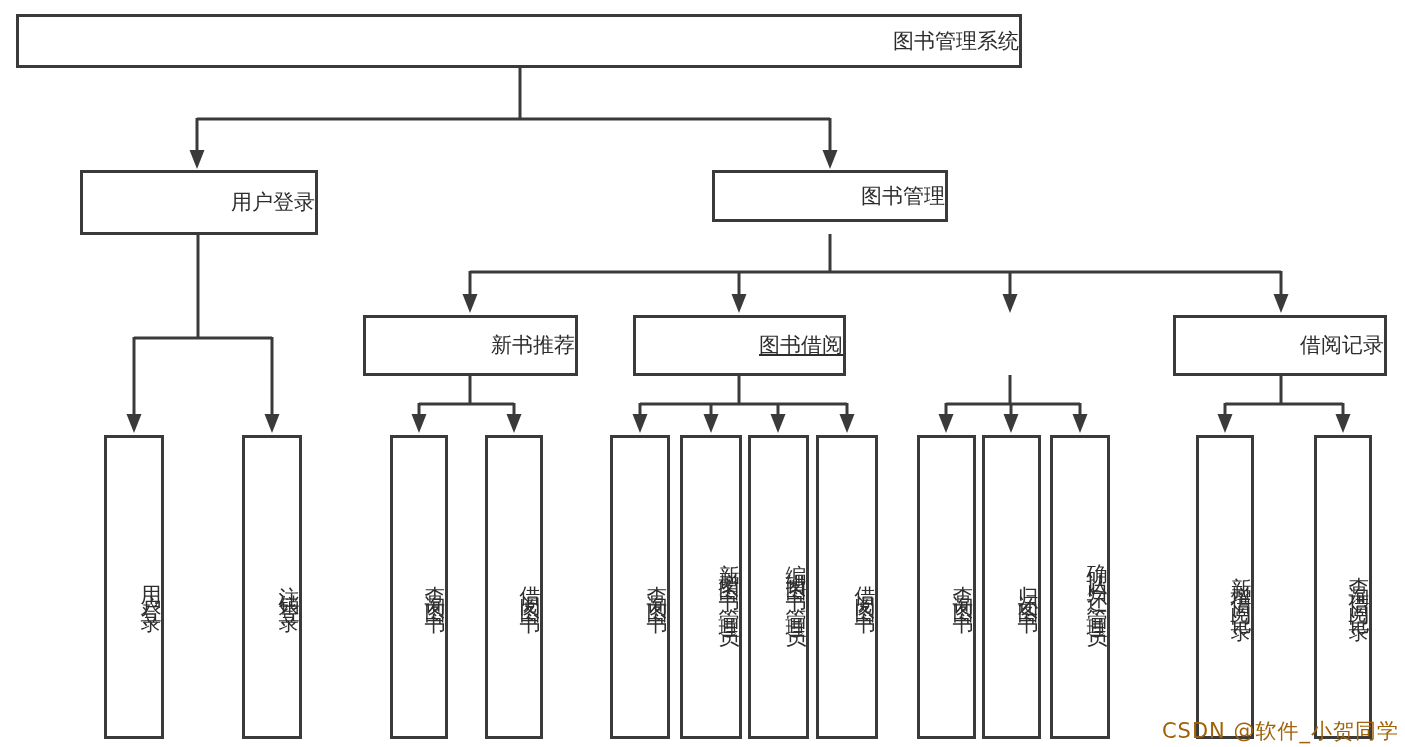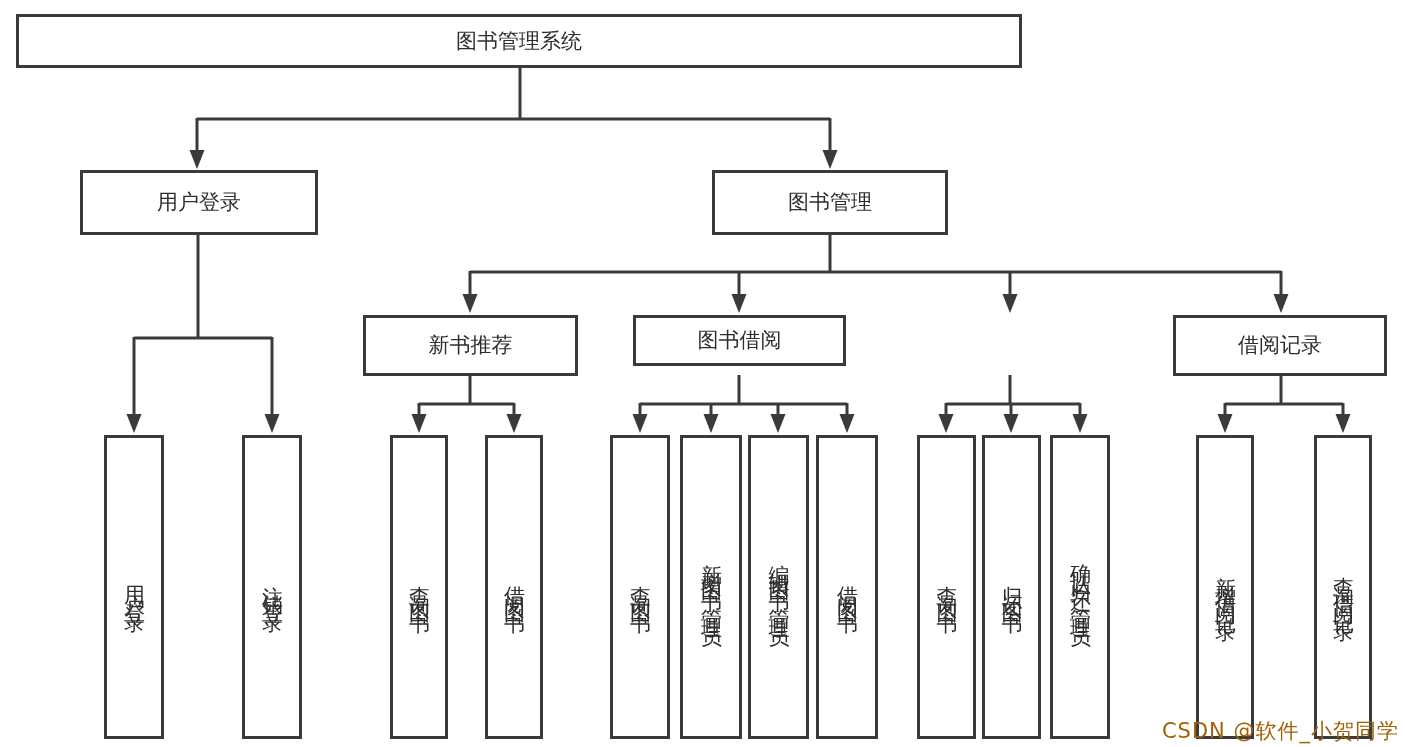--- a/index.html
+++ b/index.html
@@ -21,21 +21,21 @@
     top: 0;
     pointer-events: none;
   }
   .node {
     position: absolute;
     box-sizing: border-box;
     border: 3px solid #3a3a3a;
     background: #ffffff;
     display: flex;
     align-items: center;
-    justify-content: center;
+    justify-content: flex-end;
     color: #2d2d2d;
     font-size: 21px;
     line-height: 1;
     text-align: center;
   }
   .vlabel {
     writing-mode: vertical-rl;
     text-orientation: mixed;
     letter-spacing: 9px;
     white-space: nowrap;
@@ -127,28 +127,28 @@
     </g>
   </svg>
 
   <div class="node" style="left:16px; top:14px; width:1006px; height:54px;">
     <span>图书管理系统</span>
   </div>
 
   <div class="node" style="left:80px; top:170px; width:238px; height:65px;">
     <span>用户登录</span>
   </div>
-  <div class="node" style="left:712px; top:170px; width:236px; height:65px;">
+  <div class="node" style="left:712px; top:170px; width:236px; height:52px;">
     <span>图书管理</span>
   </div>
 
   <div class="node" style="left:363px; top:315px; width:215px; height:61px;font-family:Liberation Serif, serif;">
     <span>新书推荐</span>
   </div>
-  <div class="node" style="left:633px; top:315px; width:213px; height:51px;">
+  <div class="node" style="left:633px; top:315px; width:213px; height:61px;text-decoration:underline;">
     <span>图书借阅</span>
   </div>
   <div class="node" style="left:1173px; top:315px; width:214px; height:61px;">
     <span>借阅记录</span>
   </div>
 
   <div class="node" style="left:104px; top:435px; width:60px; height:304px;">
     <span class="vlabel">用户登录</span>
   </div>
   <div class="node" style="left:242px; top:435px; width:60px; height:304px;">

